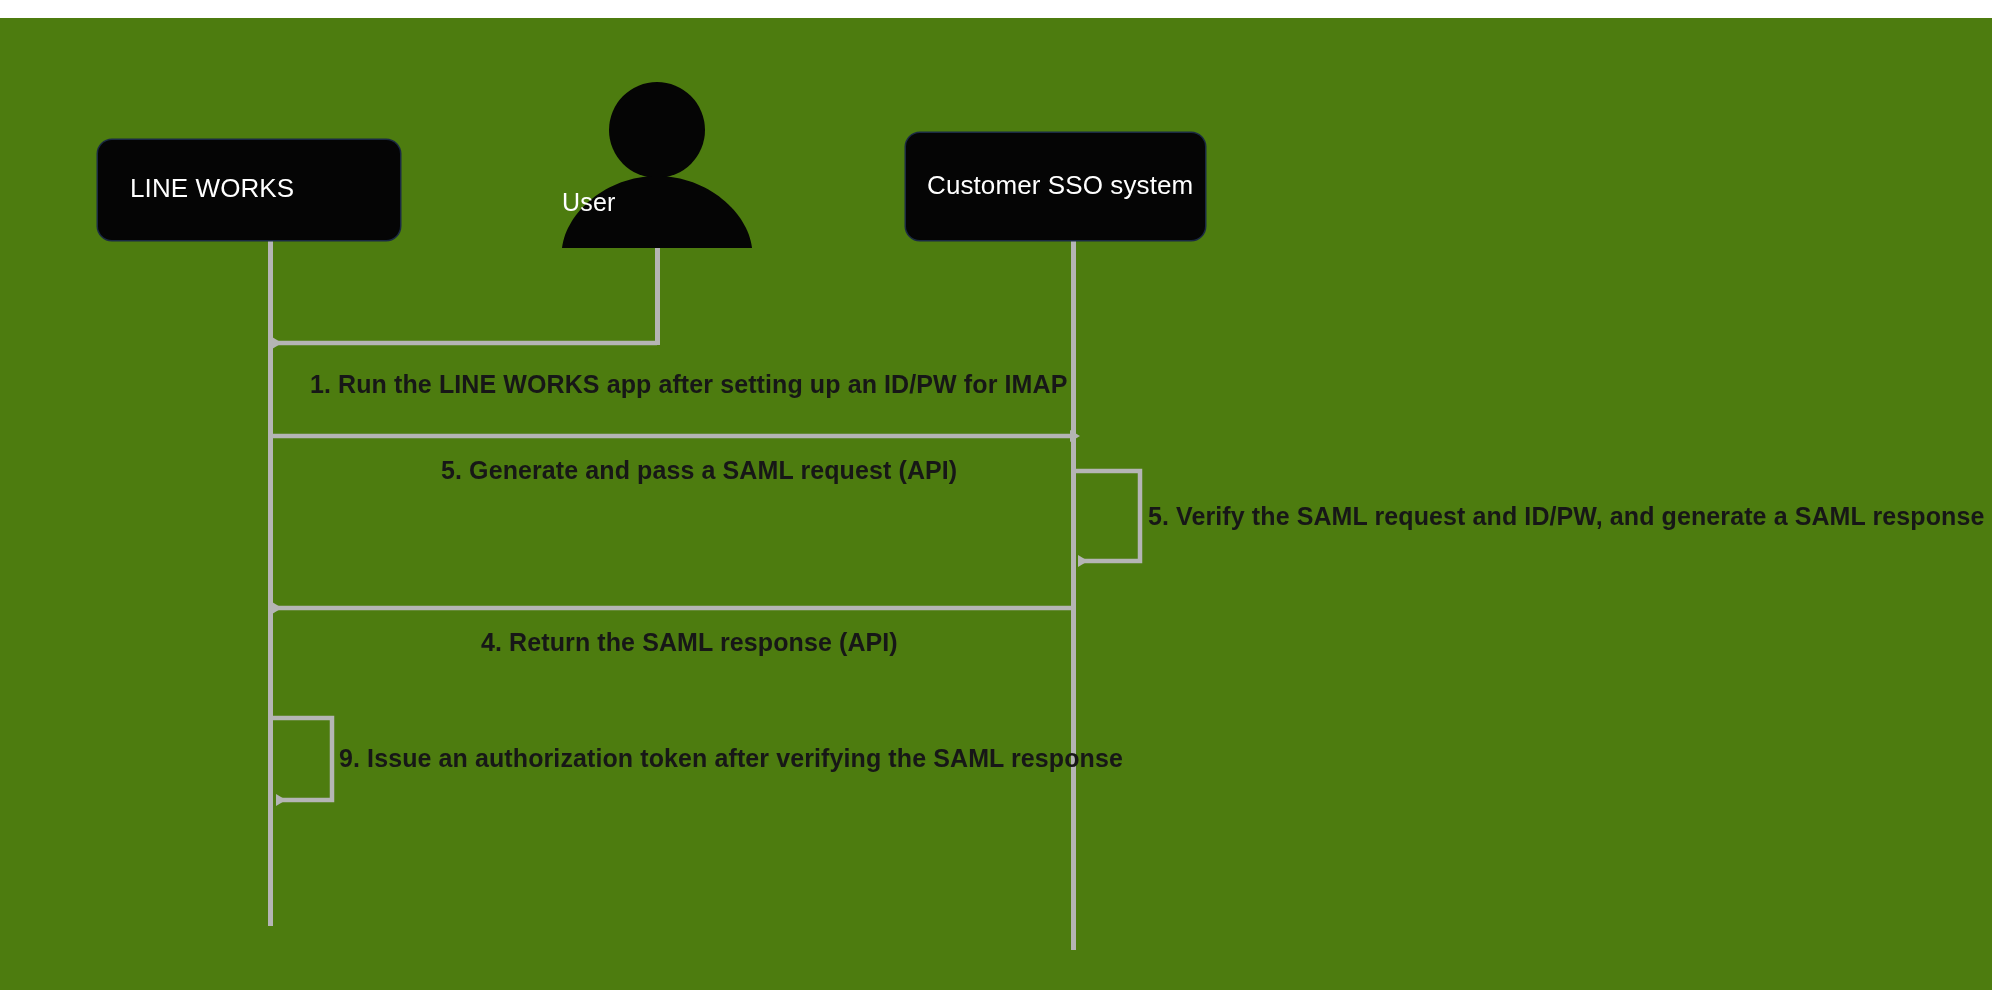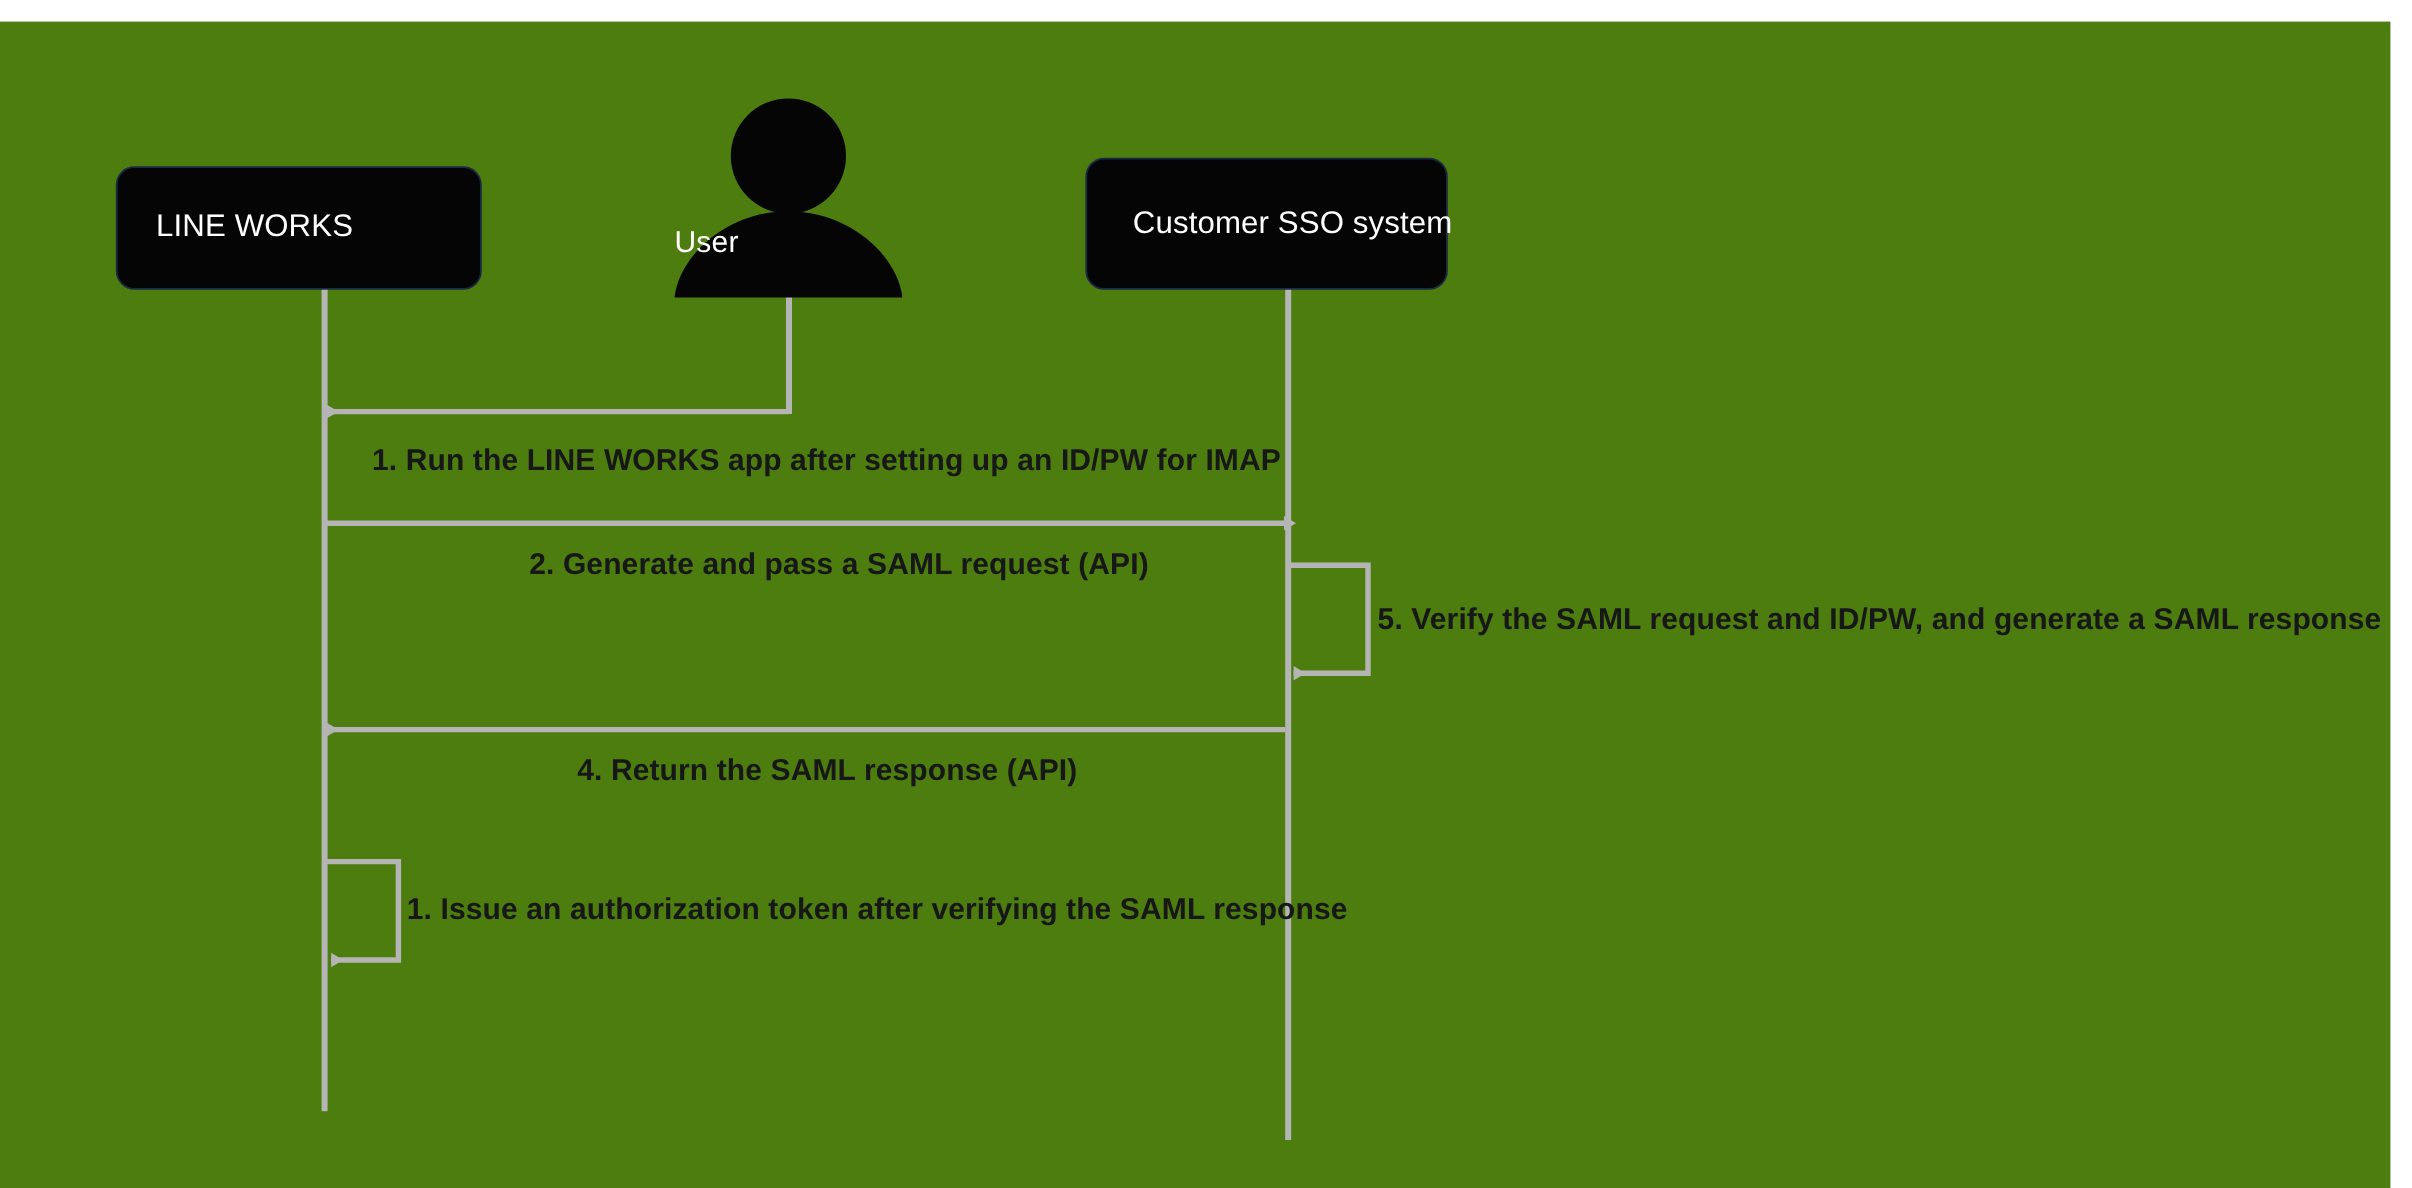--- a/index.html
+++ b/index.html
@@ -45,21 +45,21 @@
     left: 98px;
     top: 122px;
     width: 302px;
     height: 100px;
   }
   #actor-sso {
     left: 906px;
     top: 115px;
     width: 299px;
     height: 107px;
-    padding-left: 38px;
+    padding-left: 21px;
   }
 
   
   #actor-user {
     position: absolute;
     left: 562px;
     top: 62px;
     width: 190px;
     height: 170px;
   }
@@ -165,18 +165,18 @@
       <path d="M95,96 C44,96 4,133 0,168 L190,168 C186,133 146,96 95,96 Z" fill="#050505"></path>
     </svg>
     <div id="user-label">User</div>
   </div>
 
   <div class="actor-box" id="actor-sso">
     <div class="line">Customer SSO system</div>
   </div>
 
   <div class="msg-label" id="label-1">1. Run the LINE WORKS app after setting up an ID/PW for IMAP</div>
-  <div class="msg-label" id="label-2">2. Generate and pass a SAML request (API)</div>
+  <div class="msg-label" id="label-2">5. Generate and pass a SAML request (API)</div>
   <div class="msg-label" id="label-3">5. Verify the SAML request and ID/PW, and generate a SAML response</div>
   <div class="msg-label" id="label-4">4. Return the SAML response (API)</div>
-  <div class="msg-label" id="label-5">1. Issue an authorization token after verifying the SAML response</div>
+  <div class="msg-label" id="label-5">9. Issue an authorization token after verifying the SAML response</div>
 
 </div>
 
 </body></html>

